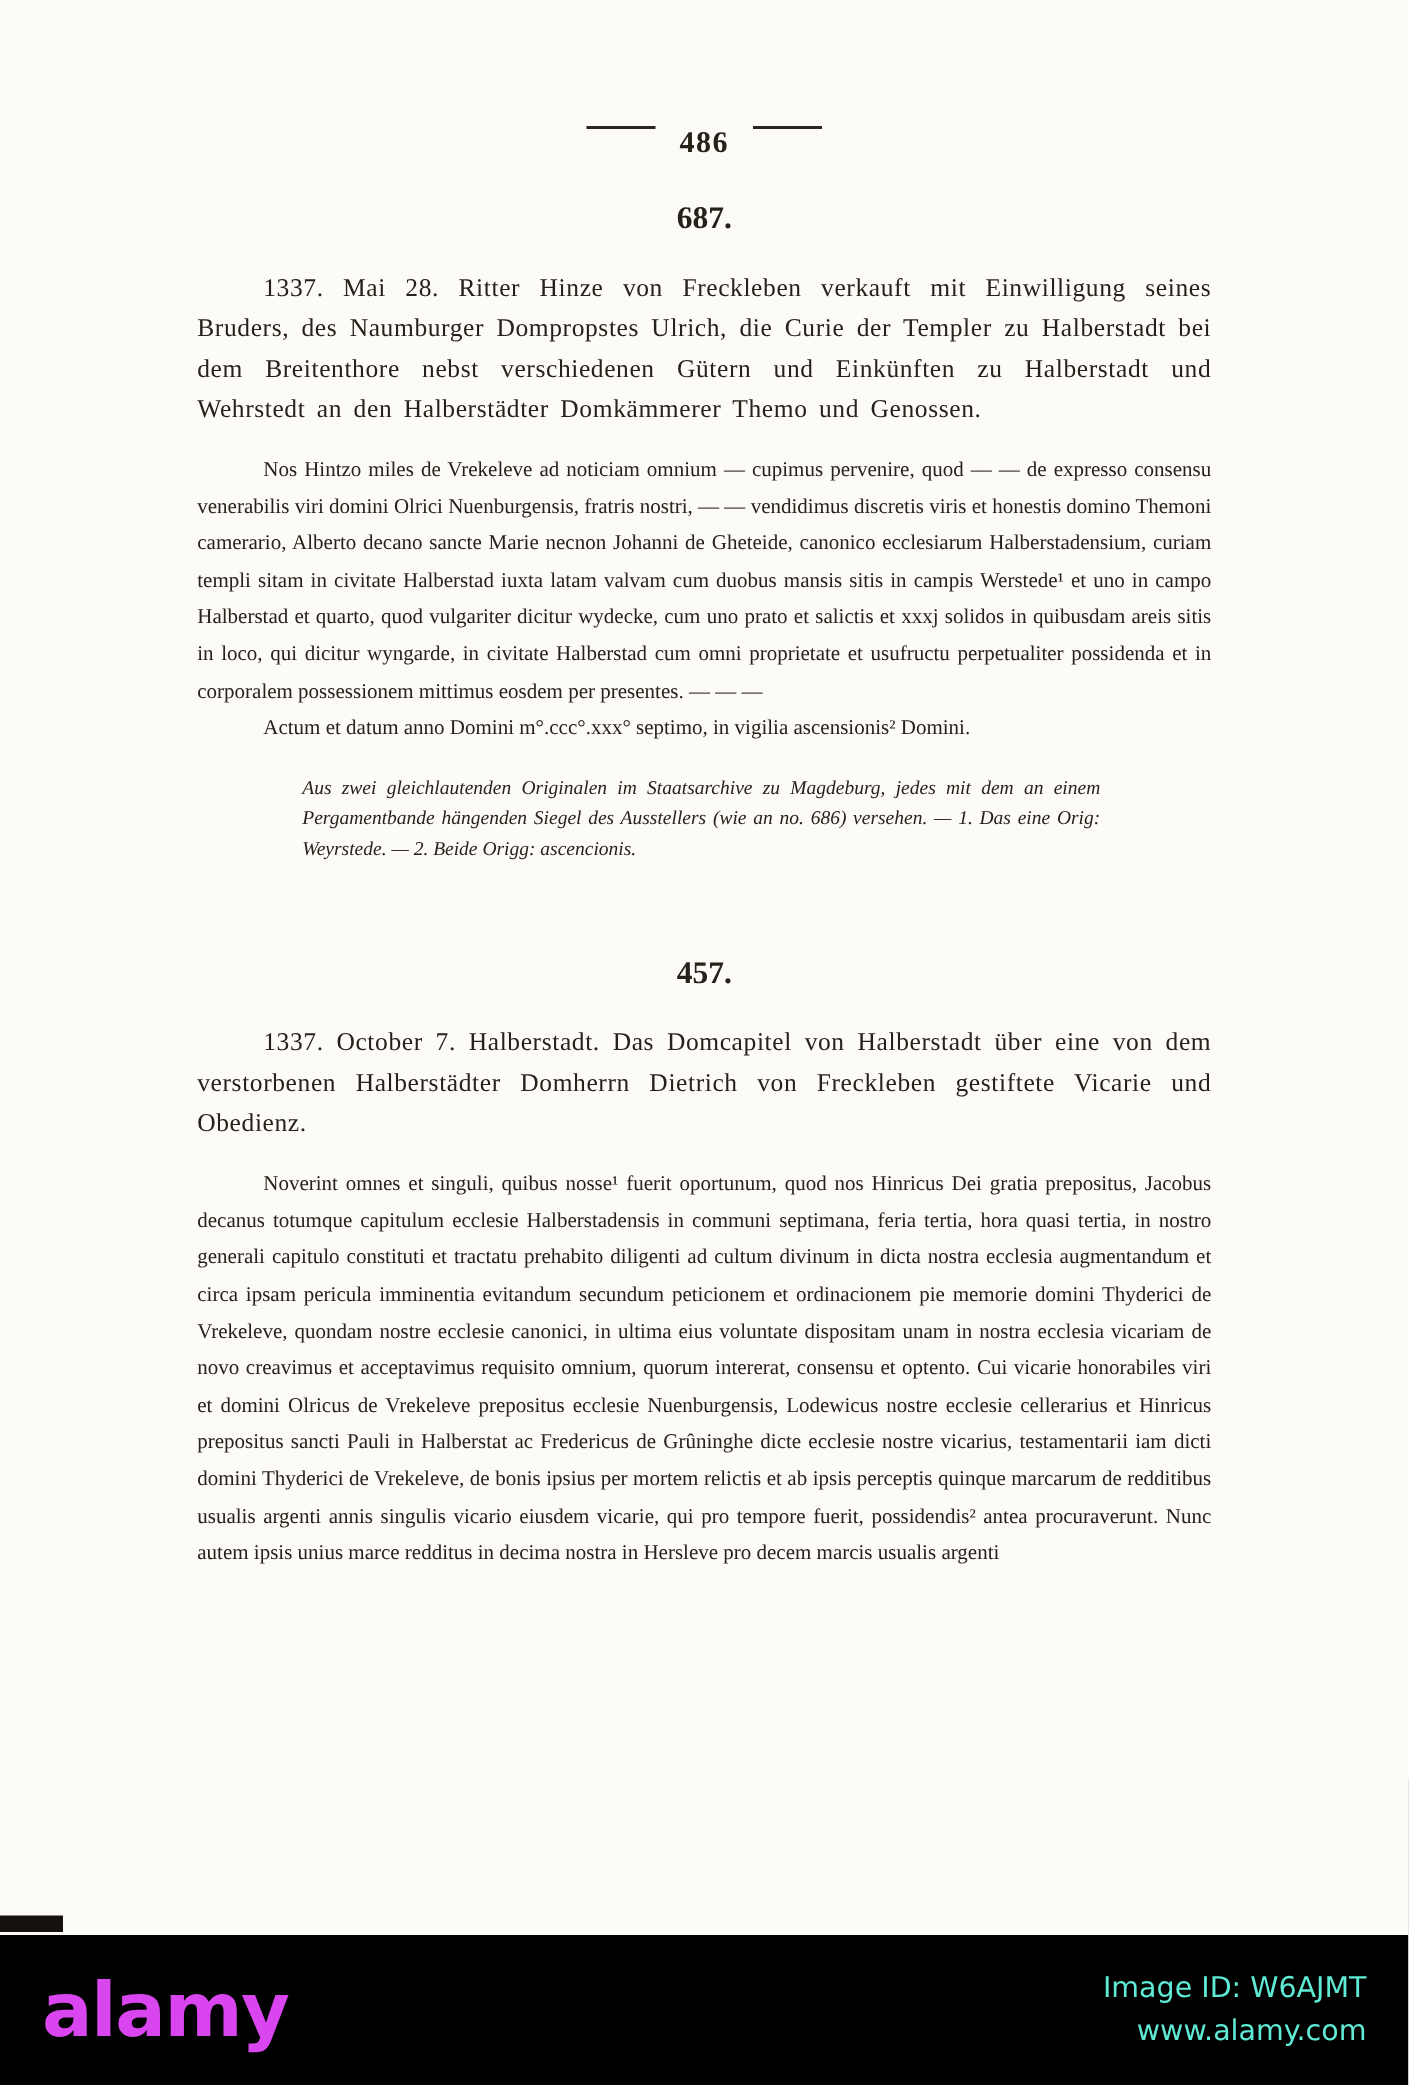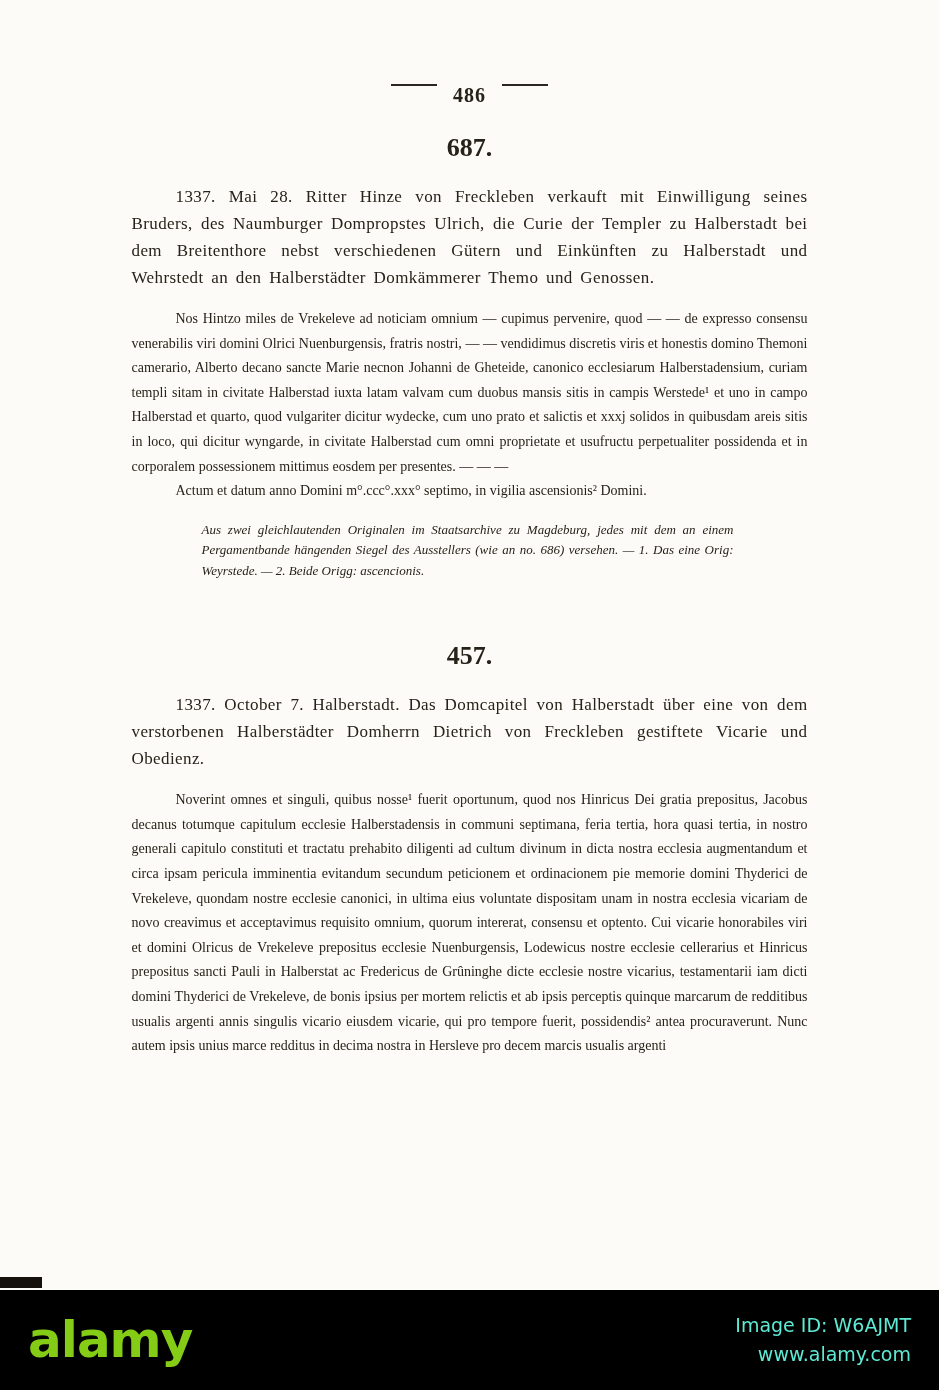--- a/index.html
+++ b/index.html
@@ -31,21 +31,21 @@
     background: #2b261f;
   }
   .page-number {
     font-weight: bold;
     font-size: 20px;
     letter-spacing: 1px;
   }
   .entry-number {
     text-align: center;
     font-weight: bold;
-    font-size: 26px;
+    font-size: 21px;
     margin: 26px 0 20px 0;
   }
   .entry-2 .entry-number { margin-top: 60px; }
   .summary {
     font-size: 17px;
     line-height: 27px;
     text-align: justify;
     text-indent: 44px;
     letter-spacing: 0.4px;
     word-spacing: 3px;
@@ -83,21 +83,21 @@
     height: 100px;
     background: #000;
     display: flex;
     align-items: center;
     justify-content: space-between;
     padding: 0 28px;
     box-sizing: border-box;
     font-family: "DejaVu Sans", sans-serif;
   }
   .alamy-logo {
-    color: #84cc16;
+    color: #d946ef;
     font-size: 50px;
     font-weight: bold;
     letter-spacing: -1px;
     line-height: 1;
   }
   .alamy-meta {
     color: #5eead4;
     text-align: right;
     font-size: 19px;
     line-height: 29px;

